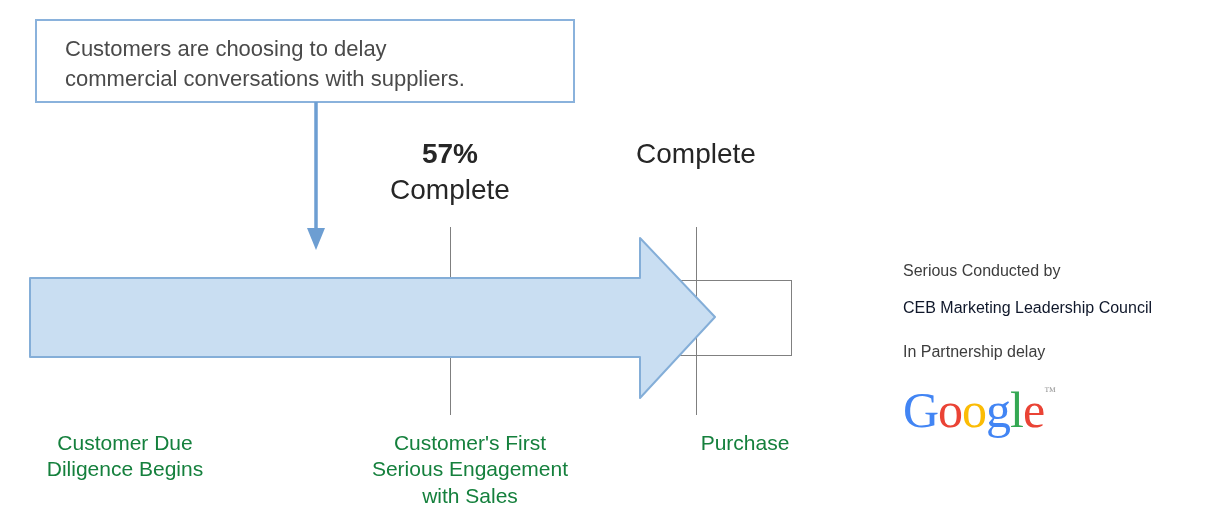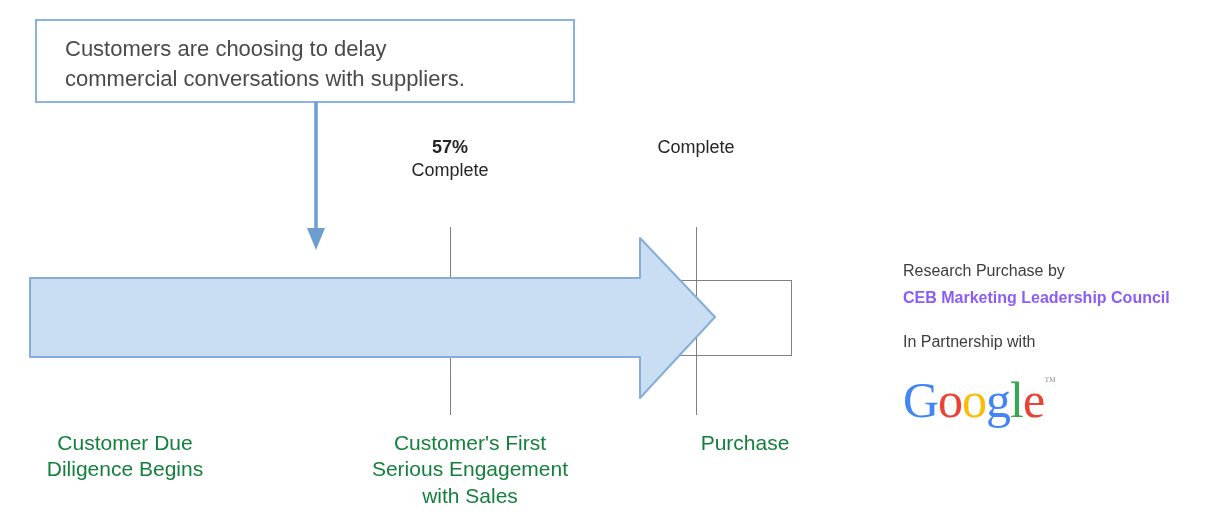--- a/index.html
+++ b/index.html
@@ -55,21 +55,21 @@
   .vline-57 { left: 450px; }
   .vline-70 { left: 696px; }
 
   
   .milestone {
     position: absolute;
     top: 136px;
     width: 180px;
     text-align: center;
     color: #262626;
-    font-size: 18px;
+    font-size: 28px;
     line-height: 1.3;
   }
   .milestone-57 { left: 360px; }
   .milestone-70 { left: 606px; }
   .milestone .pct { font-weight: bold; }
 
   
   .stage-label {
     position: absolute;
     top: 430px;
@@ -79,21 +79,21 @@
     color: #15803d;
     white-space: pre-line;
   }
   .stage-1 { left: 20px;  width: 210px; }
   .stage-2 { left: 350px; width: 240px; }
   .stage-3 { left: 650px; width: 190px; }
 
   
   .attribution { position: absolute; left: 903px; top: 262px; }
   .attr-line1 { font-size: 16px; color: #3d3d3d; }
-  .attr-org   { font-size: 16px; font-weight: bold; color: #8b5cf6; margin-top: 9px; }
+  .attr-org   { font-size: 16px; font-weight: normal; color: #0f172a; margin-top: 19px; }
   .attr-line3 { font-size: 16px; color: #3d3d3d; margin-top: 26px; }
 
   .google-logo {
     margin-top: 24px;
     font-family: "Liberation Serif", serif;
     font-size: 50px;
     letter-spacing: -1px;
     line-height: 1;
     white-space: nowrap;
   }
@@ -137,21 +137,21 @@
   </div>
 
   <div class="stage-label stage-1">Customer Due
 Diligence Begins</div>
   <div class="stage-label stage-2">Customer's First
 Serious Engagement
 with Sales</div>
   <div class="stage-label stage-3">Purchase</div>
 
   <div class="attribution">
-    <div class="attr-line1">Research Purchase by</div>
+    <div class="attr-line1">Serious Conducted by</div>
     <div class="attr-org">CEB Marketing Leadership Council</div>
-    <div class="attr-line3">In Partnership with</div>
+    <div class="attr-line3">In Partnership delay</div>
     <div class="google-logo">
       <span style="color: rgb(66, 133, 244);">G</span><span style="color: rgb(234, 67, 53);">o</span><span style="color: rgb(251, 188, 5);">o</span><span style="color: rgb(66, 133, 244);">g</span><span style="color: rgb(52, 168, 83);">l</span><span style="color: rgb(234, 67, 53);">e</span><span class="tm">™</span>
     </div>
   </div>
 
 </div>
 
 </body></html>

